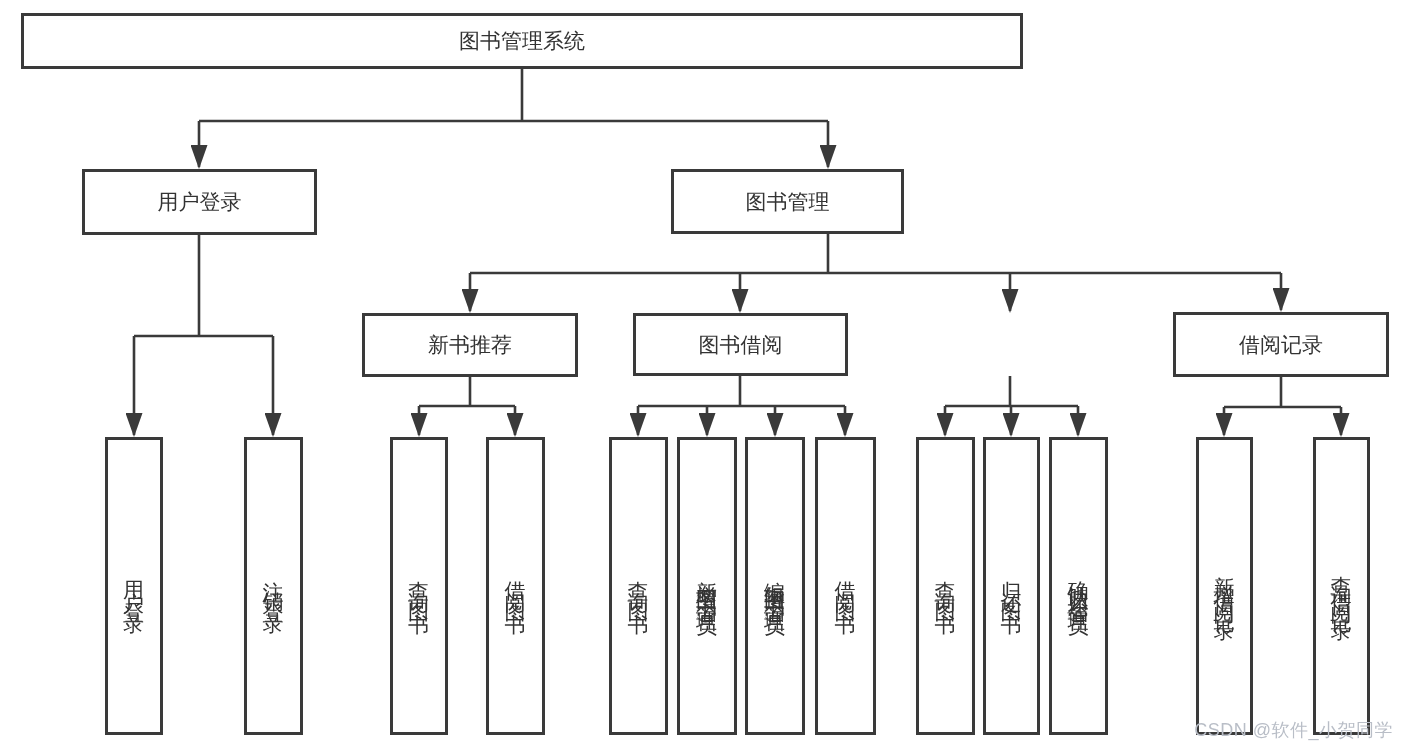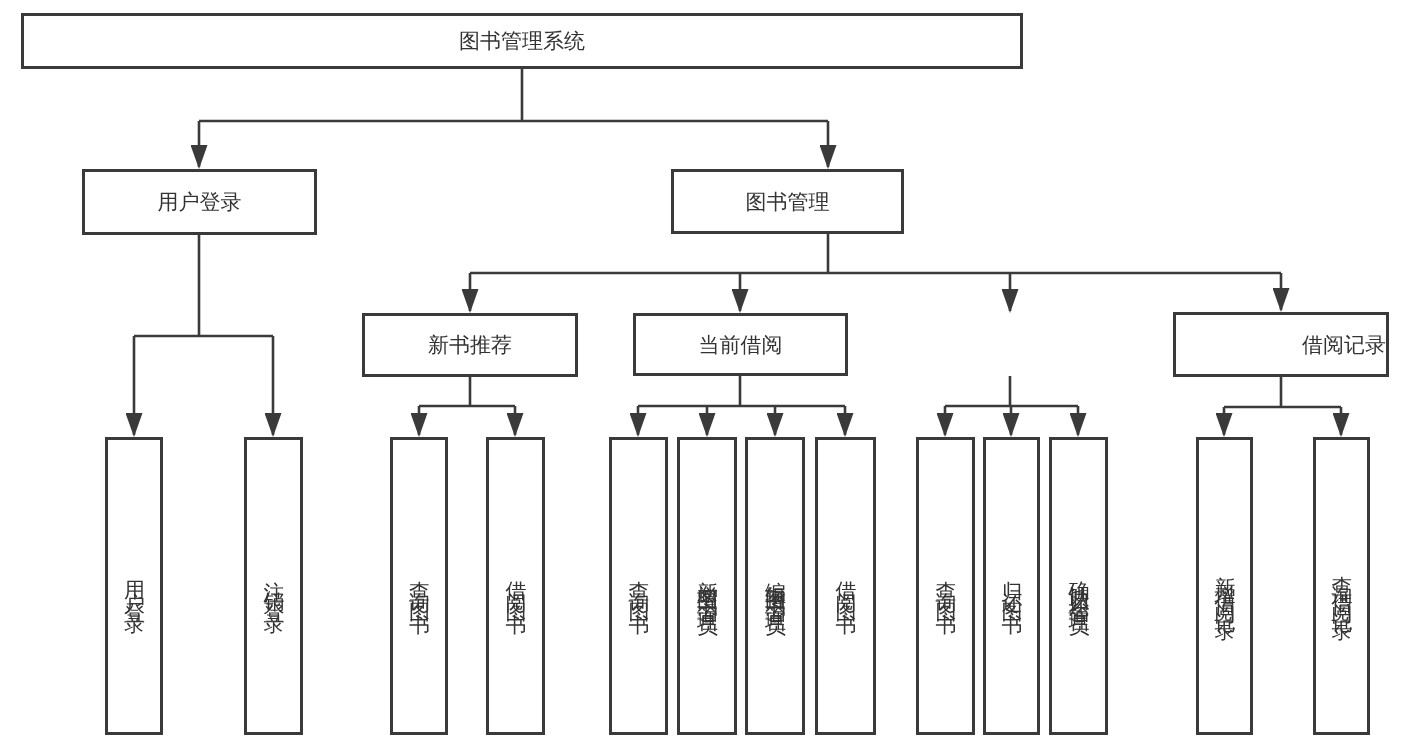--- a/index.html
+++ b/index.html
@@ -8,21 +8,21 @@
     --watermark-color: #b9bec7;
     --bg-color: #ffffff;
   }
   * { margin: 0; padding: 0; box-sizing: border-box; }
   html, body { background: var(--bg-color); }
   #stage {
     position: relative;
     width: 1405px;
     height: 747px;
     background: var(--bg-color);
-    font-family: Liberation Serif, serif;
+    font-family: Liberation Sans, sans-serif;
     overflow: hidden;
   }
   #connectors {
     position: absolute;
     left: 0; top: 0;
     width: 1405px; height: 747px;
     pointer-events: none;
   }
   #connectors path, #connectors line {
     stroke: var(--line-color);
@@ -55,21 +55,21 @@
   }
   .leaf.mid .label { letter-spacing: 9px; }
   .leaf.spread .label { letter-spacing: 5px; }
   
   #box-root        { left: 21px;   top: 13px;  width: 1002px; height: 56px; }
   #box-user-login  { left: 82px;   top: 169px; width: 235px;  height: 66px; }
   #box-book-mgmt   { left: 671px;  top: 169px; width: 233px;  height: 65px; }
   #box-new-book    { left: 362px;  top: 313px; width: 216px;  height: 64px; }
   #box-borrowing   { left: 633px;  top: 313px; width: 215px;  height: 63px; }
   #box-current     { left: 903px;  top: 313px; width: 214px;  height: 63px; }
-  #box-records     { left: 1173px; top: 312px; width: 216px;  height: 65px; justify-content: flex-end; }
+  #box-records     { left: 1173px; top: 312px; width: 216px;  height: 65px; }
   .leaf { top: 437px; height: 298px; width: 58px; }
   #leaf-login       { left: 105px; }
   #leaf-logout      { left: 244px; width: 59px; }
   #leaf-rec-query   { left: 390px; }
   #leaf-rec-borrow  { left: 486px; width: 59px; }
   #leaf-bor-query   { left: 609px; width: 59px; }
   #leaf-bor-add     { left: 677px; width: 60px; }
   #leaf-bor-edit    { left: 745px; width: 60px; }
   #leaf-bor-borrow  { left: 815px; width: 61px; }
   #leaf-cur-query   { left: 916px; width: 59px; }
@@ -138,21 +138,21 @@
     <span class="label">用户登录</span>
   </div>
   <div class="node" id="box-book-mgmt">
     <span class="label">图书管理</span>
   </div>
 
   <div class="node" id="box-new-book">
     <span class="label">新书推荐</span>
   </div>
   <div class="node" id="box-borrowing">
-    <span class="label">当前借阅</span>
+    <span class="label">图书借阅</span>
   </div>
   <div class="node" id="box-records">
     <span class="label">借阅记录</span>
   </div>
 
   <div class="node leaf" id="leaf-login">
     <span class="label">用户登录</span>
   </div>
   <div class="node leaf" id="leaf-logout">
     <span class="label">注销登录</span>
@@ -184,13 +184,14 @@
   <div class="node leaf spread" id="leaf-cur-confirm">
     <span class="label">确认归还（管理员）</span>
   </div>
   <div class="node leaf mid" id="leaf-log-add">
     <span class="label">新增借阅记录</span>
   </div>
   <div class="node leaf mid" id="leaf-log-query">
     <span class="label">查询借阅记录</span>
   </div>
 
+  <div id="watermark">CSDN @软件_小贺同学</div>
 </div>
 
 </body></html>

